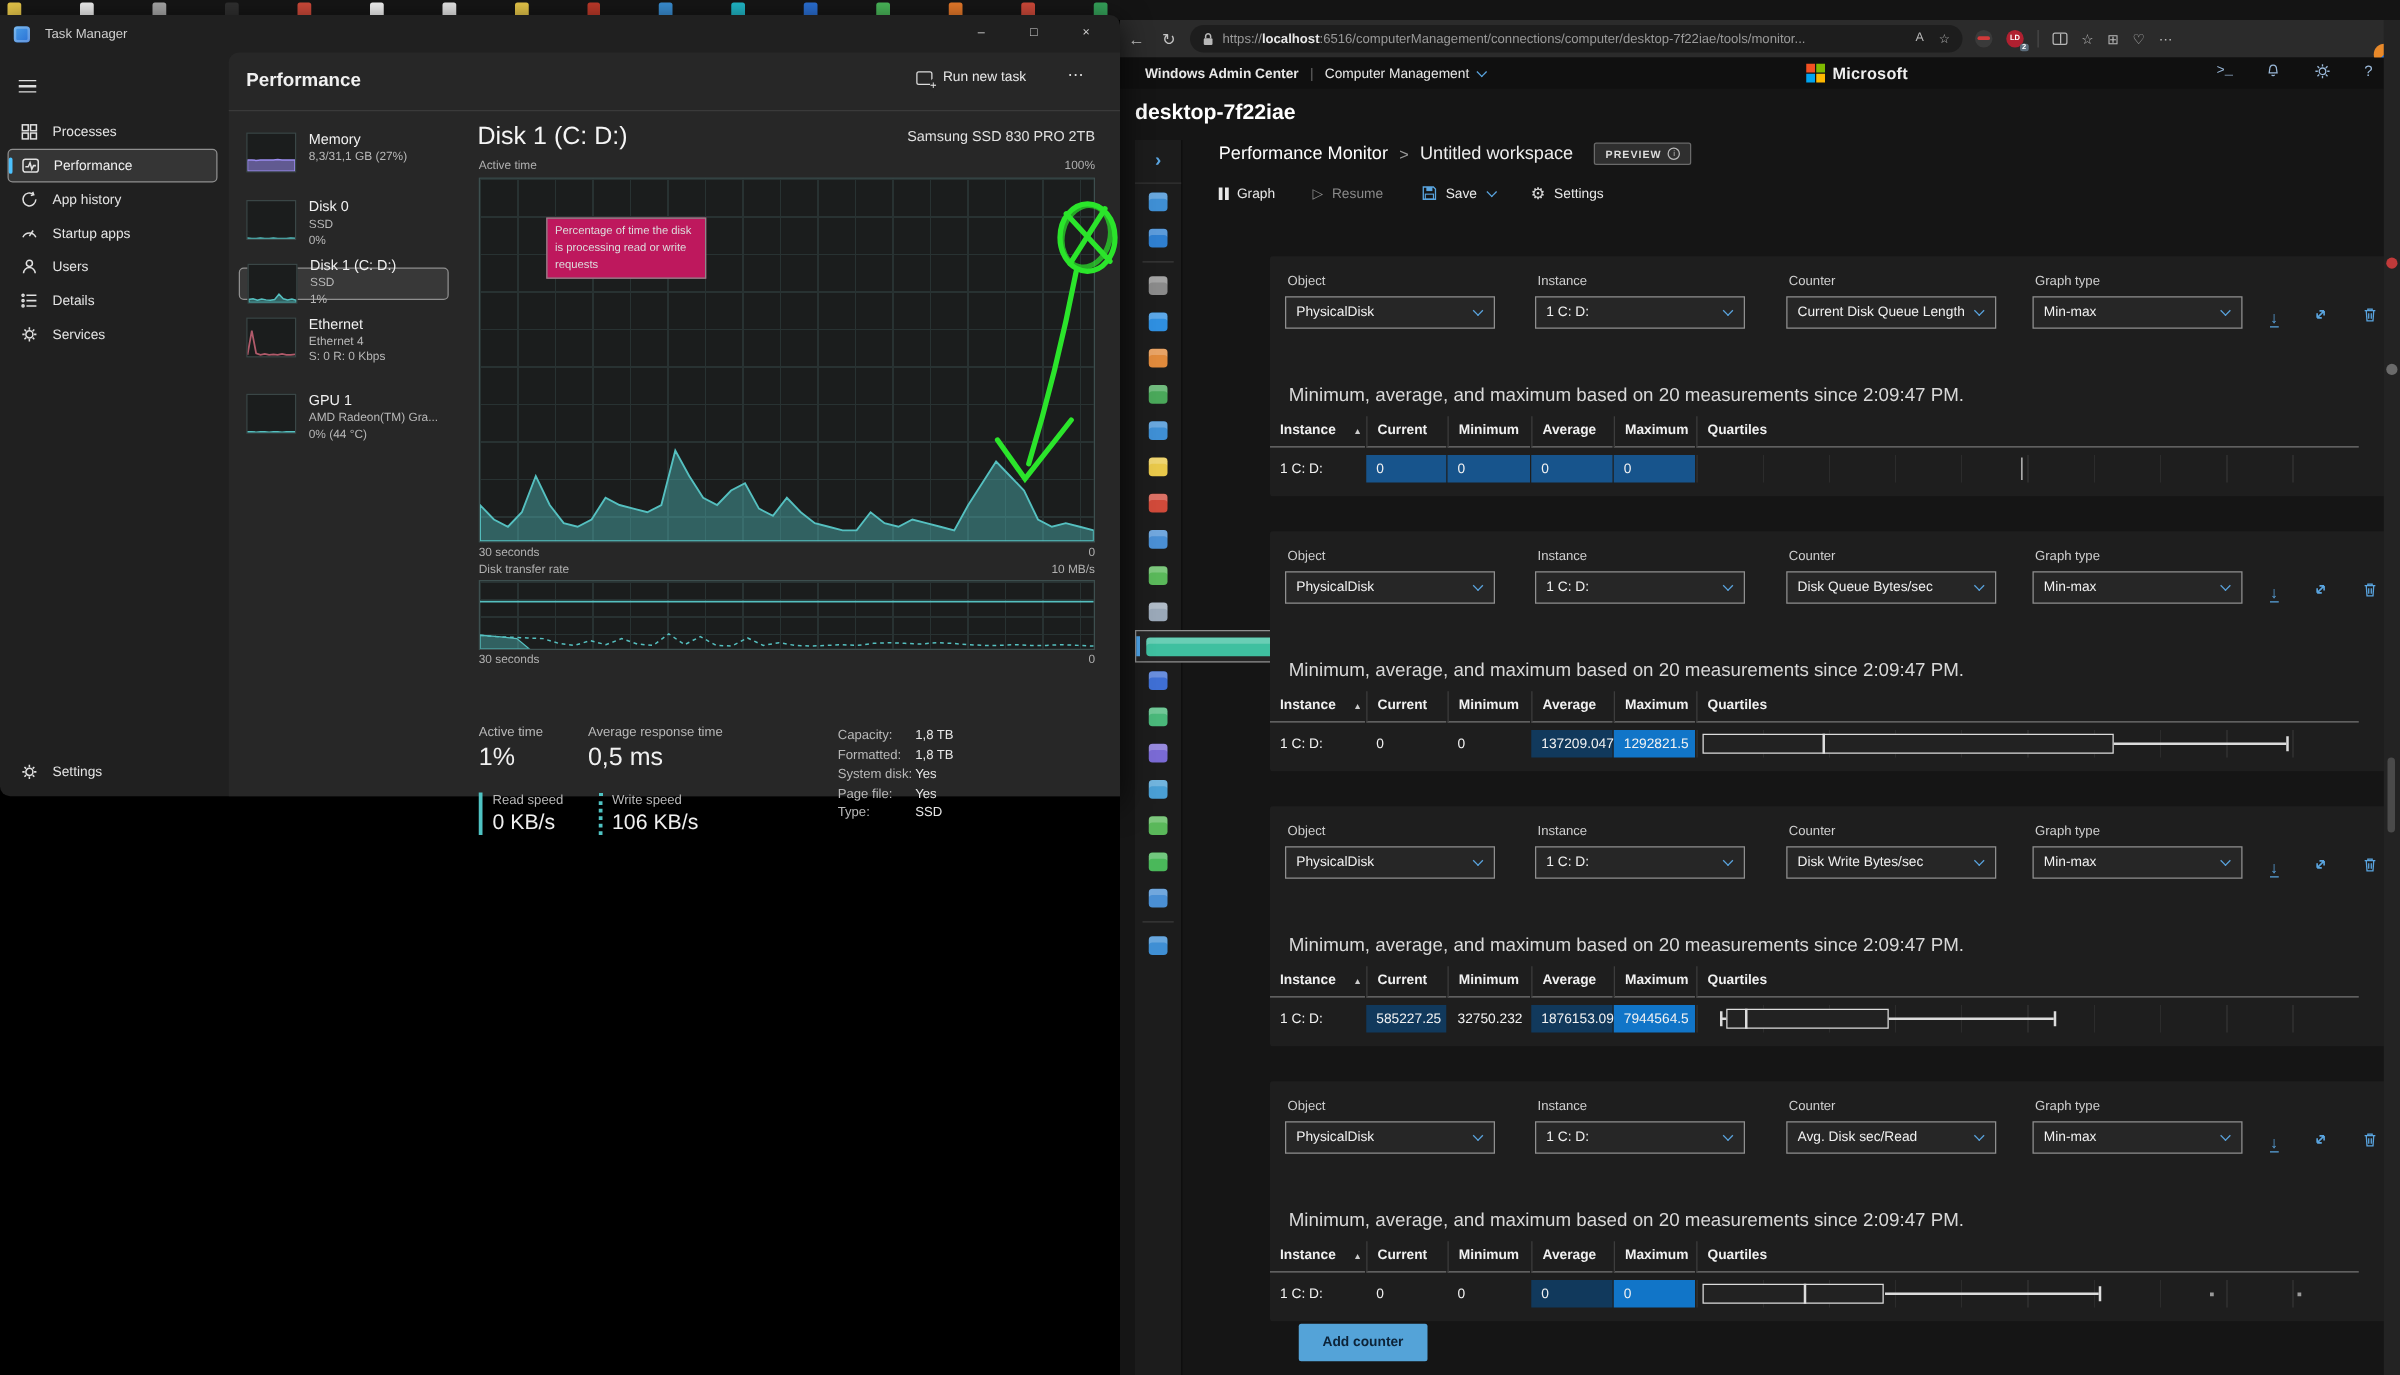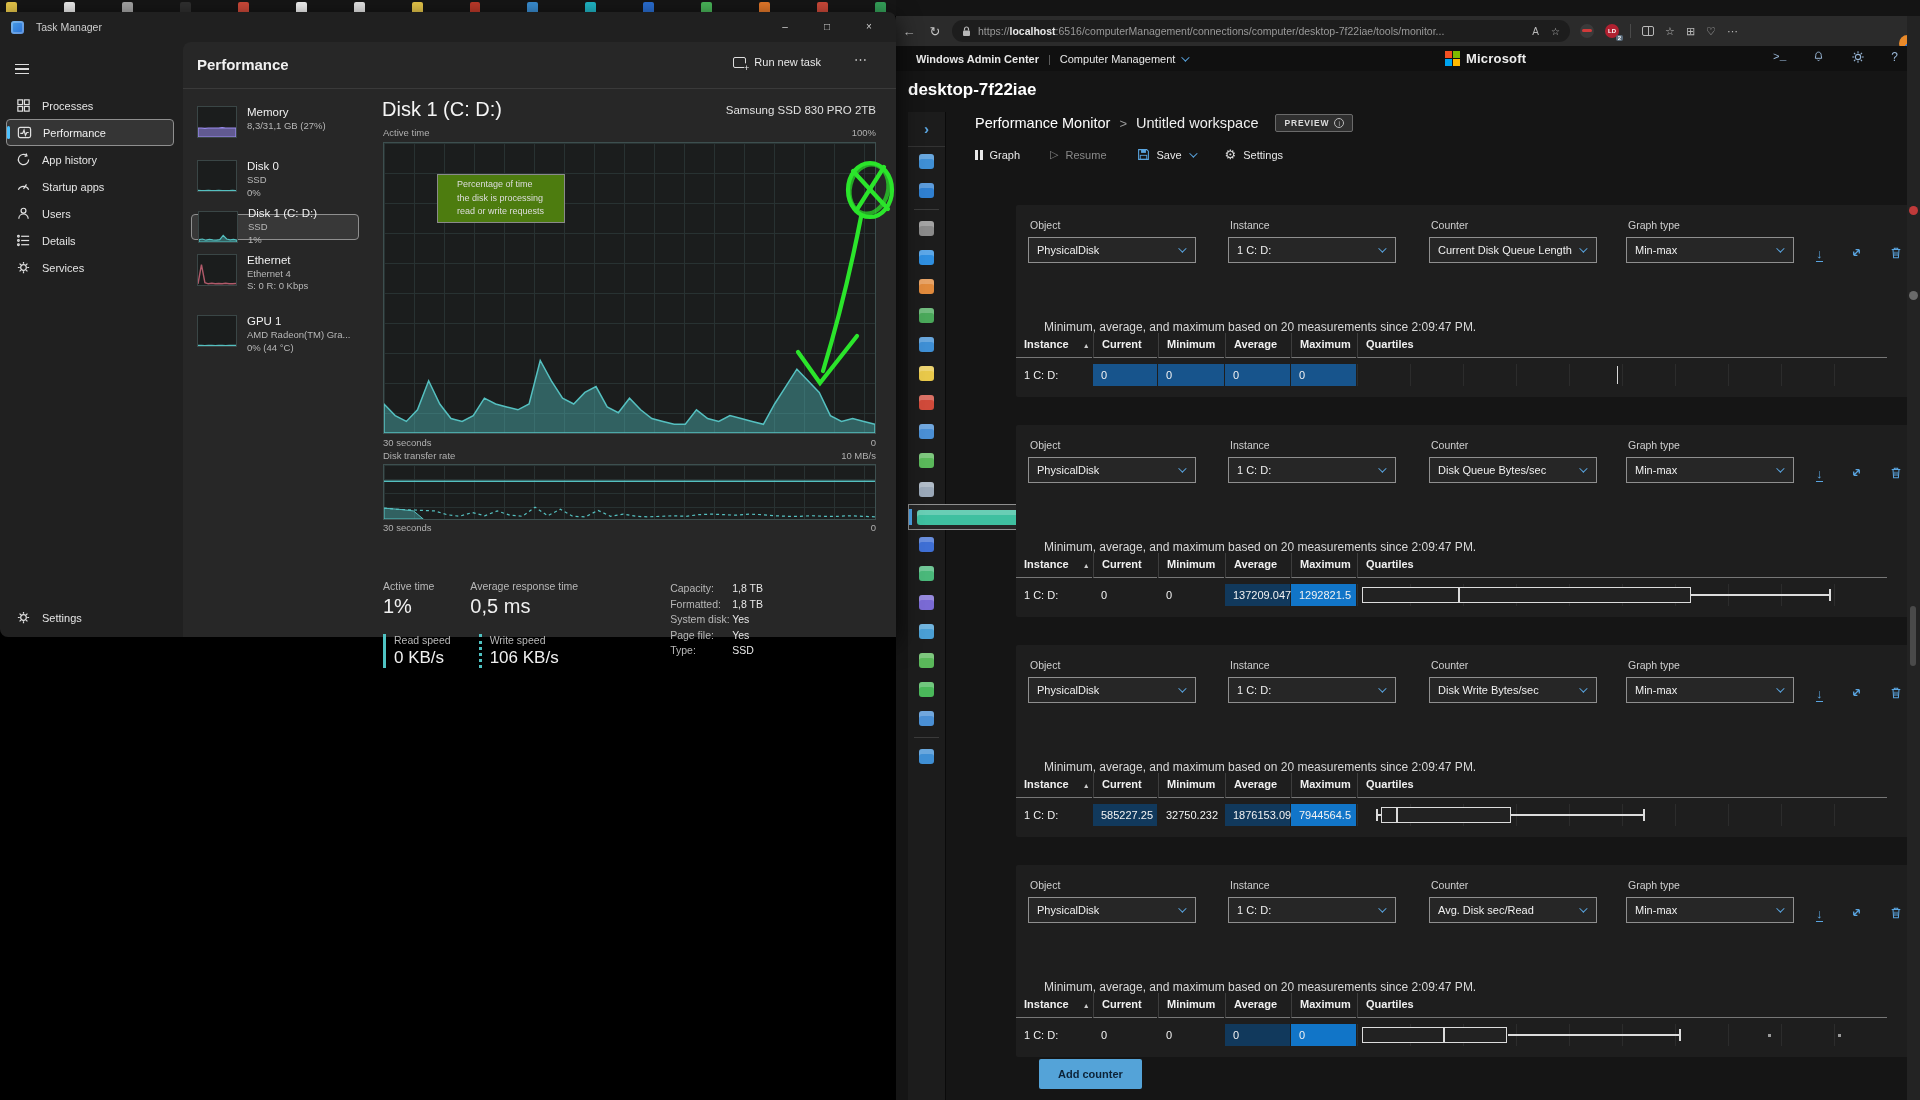--- a/index.html
+++ b/index.html
@@ -82,21 +82,21 @@
   #cards { position:absolute; left:69px; top:93px; width:941px; }
   .card { position:relative; width:941px; height:192px; background:#1e1e1e; border-radius:2px; margin-bottom:28px; }
   .fld { position:absolute; top:14px; }
   .fld .lbl { font-size:10.5px; color:#cfcfcf; margin-bottom:6px; margin-left:2px; }
   .sel { width:168px; height:26px; background:#262626; border:1px solid #8f8f8f; display:flex; align-items:center; padding:0 8px; }
   .sel span { font-size:11px; color:#f0f0f0; white-space:nowrap; overflow:hidden; flex:1 1 auto; }
   .sel .chev-dn { flex:0 0 auto; margin-right:3px; }
   .cardicons { position:absolute; top:40px; display:flex; gap:27px; align-items:center; }
   .cico { color:#5aa5e0; }
   .dl { font-size:13px; border-bottom:1.6px solid #5aa5e0; line-height:1; padding-bottom:1px; }
-  .card .msg { position:absolute; left:28px; top:103px; font-size:12px; color:#d8d8d8;margin-top:12px; }
+  .card .msg { position:absolute; left:15px; top:103px; font-size:15px; color:#d8d8d8; }
   .thead { position:absolute; left:0; top:128px; height:25px; display:flex; }
   .th { font-size:11px; font-weight:bold; color:#f0f0f0; border-bottom:1px solid #777; padding:5px 0 0 8px; margin-right:1px; }
   .th .sort { font-size:7px; color:#ccc; margin-left:14px; }
   .trow { position:absolute; left:0; top:155px; height:30px; display:flex; align-items:center; }
   .td { font-size:11px; color:#f2f2f2; padding-left:8px; height:22px; display:flex; align-items:center; margin-right:1px; }
   .td.hl-mid { background:#17548c; }
   .td.hl-navy { background:#11395c; }
   .td.hl-bright { background:#1175c8; }
   .qtrack { position:relative; height:22px; background-image:repeating-linear-gradient(to right,#2c2c2c 0 1px,transparent 1px 53px); }
   .qbox { position:absolute; top:3px; bottom:3px; border:1.8px solid #dcdcdc; background:#222; }
@@ -150,21 +150,21 @@
   #dtitle { font-size:20px; color:#f5f5f5; }
   #ddevice { position:absolute; right:6px; top:6px; font-size:11.5px; color:#e0e0e0; }
   .axlbl { font-size:9.5px; color:#b0b0b0; }
   #chart1 { position:absolute; left:1px; top:44px; width:493px; height:292px; background-color:#1b1d1d;
     background-image:repeating-linear-gradient(to right,#283232 0 1px,transparent 1px 30px),repeating-linear-gradient(to bottom,#283232 0 1px,transparent 1px 30px);
     border:1px solid #3d4f4f; }
   #chart2 { position:absolute; left:1px; top:366px; width:493px; height:56px; background-color:#1b1d1d;
     background-image:repeating-linear-gradient(to right,#283232 0 1px,transparent 1px 30px),repeating-linear-gradient(to bottom,#283232 0 1px,transparent 1px 14px);
     border:1px solid #3d4f4f; }
   #chart1 svg, #chart2 svg { display:block; width:100%; height:100%; }
-  #tooltip { position:absolute; left:55px; top:76px; width:128px; background:#4d7c0f; border:1px solid #8a8a8a; color:#ddd; font-size:9px; line-height:1.5; padding:3px 19px; }
+  #tooltip { position:absolute; left:55px; top:76px; width:128px; background:#be185d; border:1px solid #8a8a8a; color:#ddd; font-size:9px; line-height:1.5; padding:3px 6px; }
   .lbl-row { position:absolute; left:1px; width:493px; display:flex; justify-content:space-between; }
 
   #stats { position:absolute; left:1px; top:482px; width:493px; }
   .bigstat .cap { font-size:10.5px; color:#b8b8b8; margin-bottom:3px; }
   .bigstat .val { font-size:20px; font-weight:300; color:#f0f0f0; }
   .speed { padding-left:8px; }
   .speed.solid { border-left:3px solid #4fc3c3; }
   .speed.dot { border-left:3px dotted #4fc3c3; }
   .speed .cap { font-size:10.5px; color:#b8b8b8; margin-bottom:2px; }
   .speed .val { font-size:17px; font-weight:300; color:#f0f0f0; }

